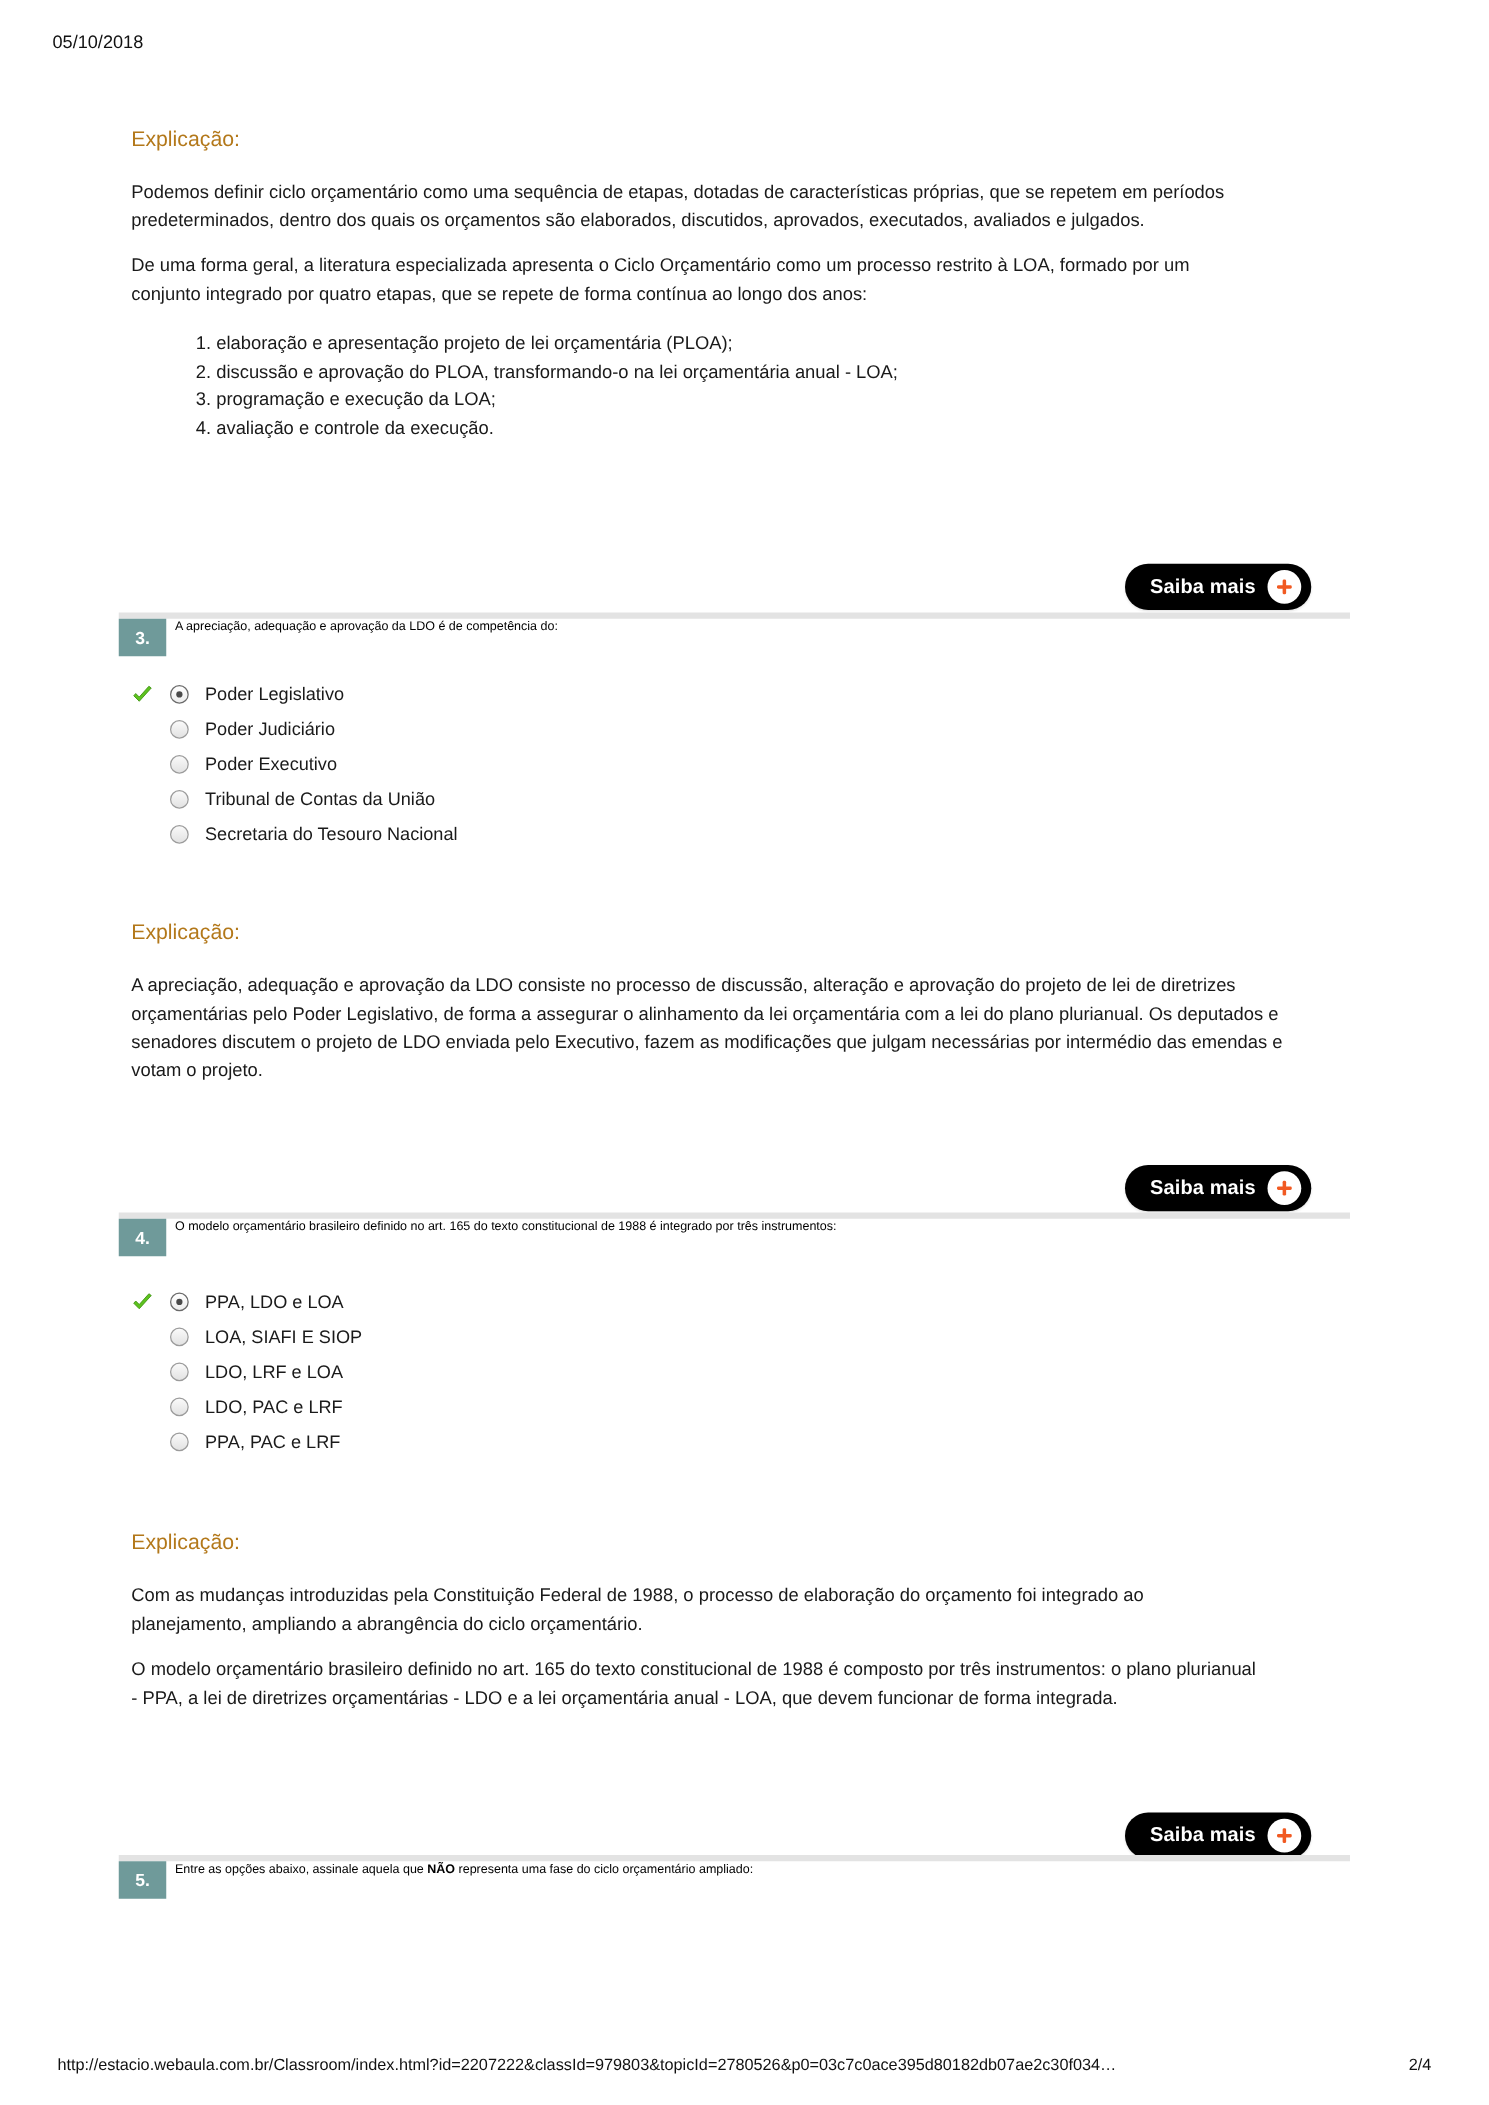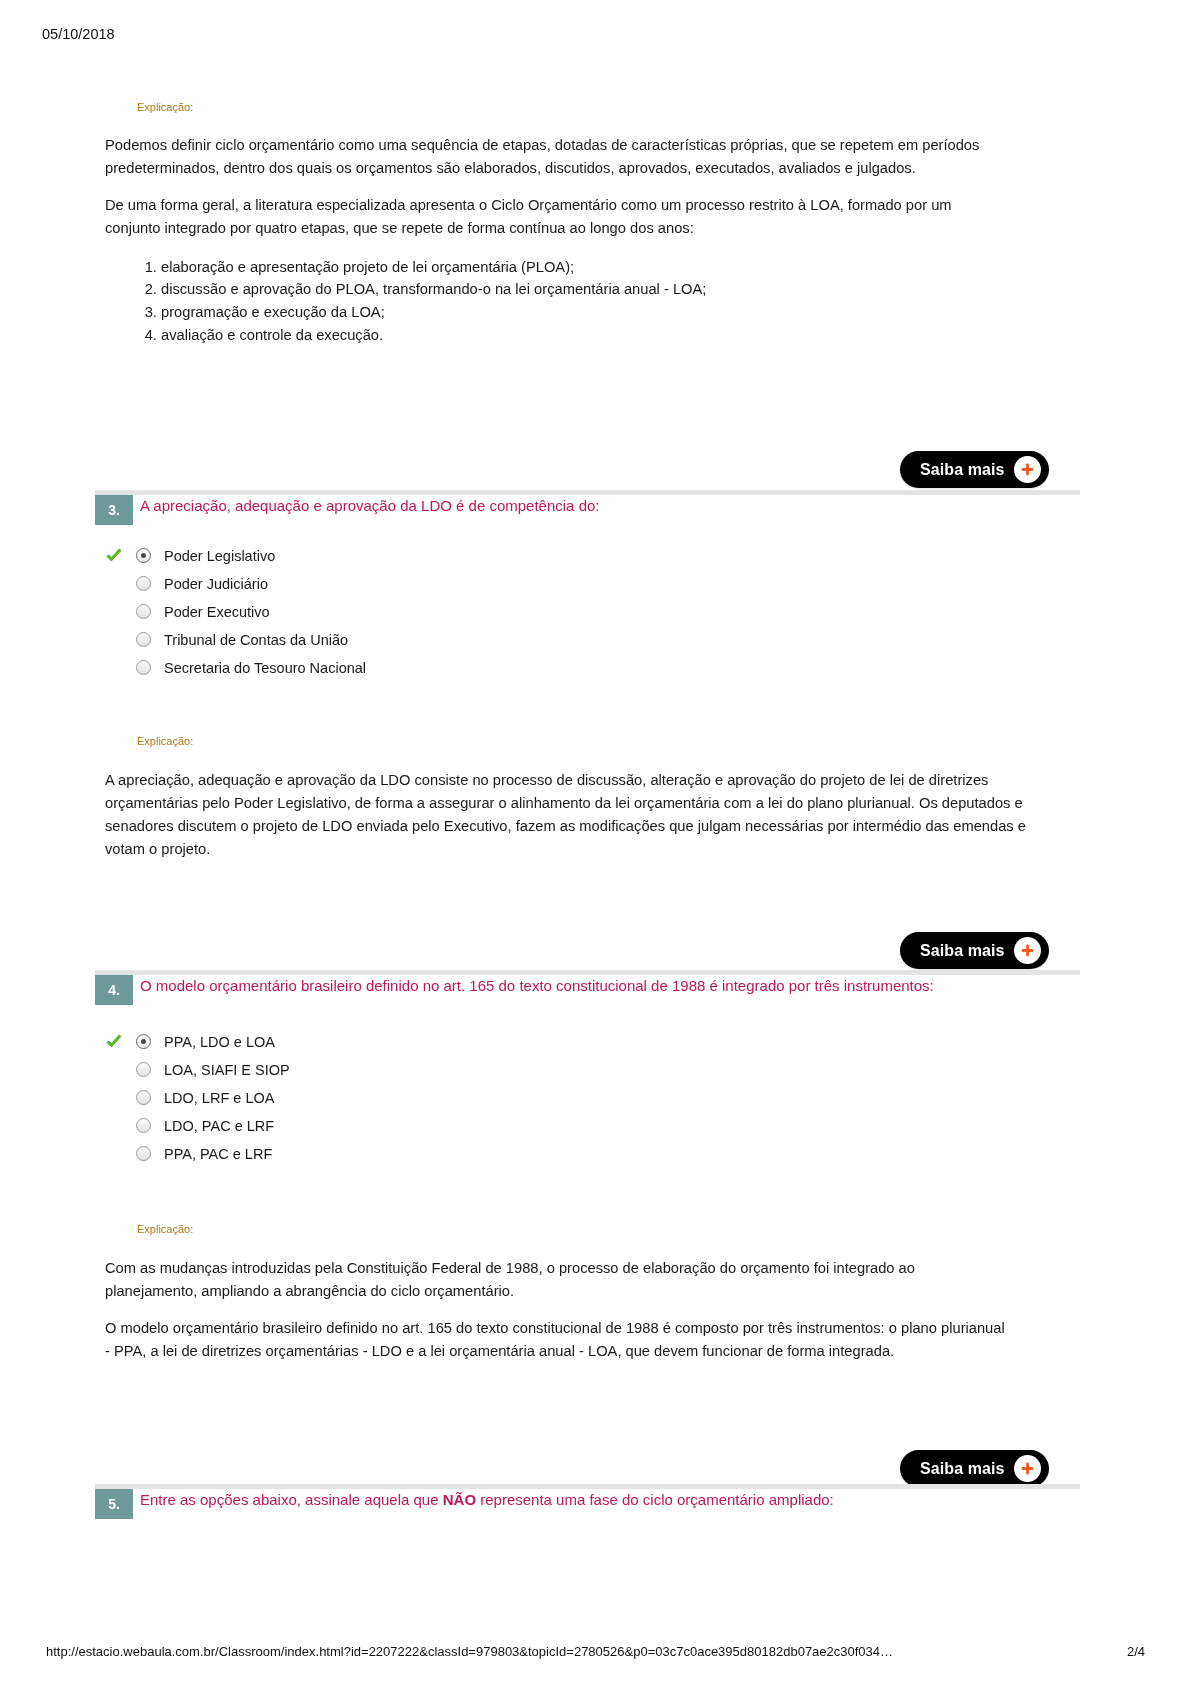--- a/index.html
+++ b/index.html
@@ -44,38 +44,37 @@
   .page {
     position: absolute;
     top: 0;
     left: 0;
     width: 1191px;
   }
 
   
   .explicacao-label {
     color: #b3781a;
-    font-size: 11px;
+    font-size: 17px;
     line-height: 1.4;
-    margin-left: 32px;
   }
   .exp-body {
     font-size: 14.7px;
     line-height: 1.55;
     color: #1a1a1a;
     max-width: 890px;
   }
   .exp-body p {
     margin: 0 0 14px 0;
   }
   .exp-body p:last-child { margin-bottom: 0; }
   .exp-body b { font-weight: normal; }
 
   ol.steps {
-    margin: 4px;
+    margin: 16px;
     padding-left: 52px;
     list-style-type: decimal;
     font-size: 14.7px;
     line-height: 1.55;
   }
   ol.steps li { margin: 0; padding: 0; }
 
   
   .saiba-mais {
     position: absolute;
@@ -127,23 +126,23 @@
     font-weight: bold;
     display: flex;
     align-items: center;
     justify-content: center;
   }
   .q-text {
     position: absolute;
     left: 140px;
     top: 5px;
     width: 890px;
-    font-size: 15px;
+    font-size: 10px;
     line-height: 1.42;
-    color: #be185d;
+    color: #000000;
   }
   .q-text b { font-weight: bold; }
 
   
   .options { position: absolute; left: 0; }
   .opt-row {
     position: relative;
     height: 28px;
     display: flex;
     align-items: center;

